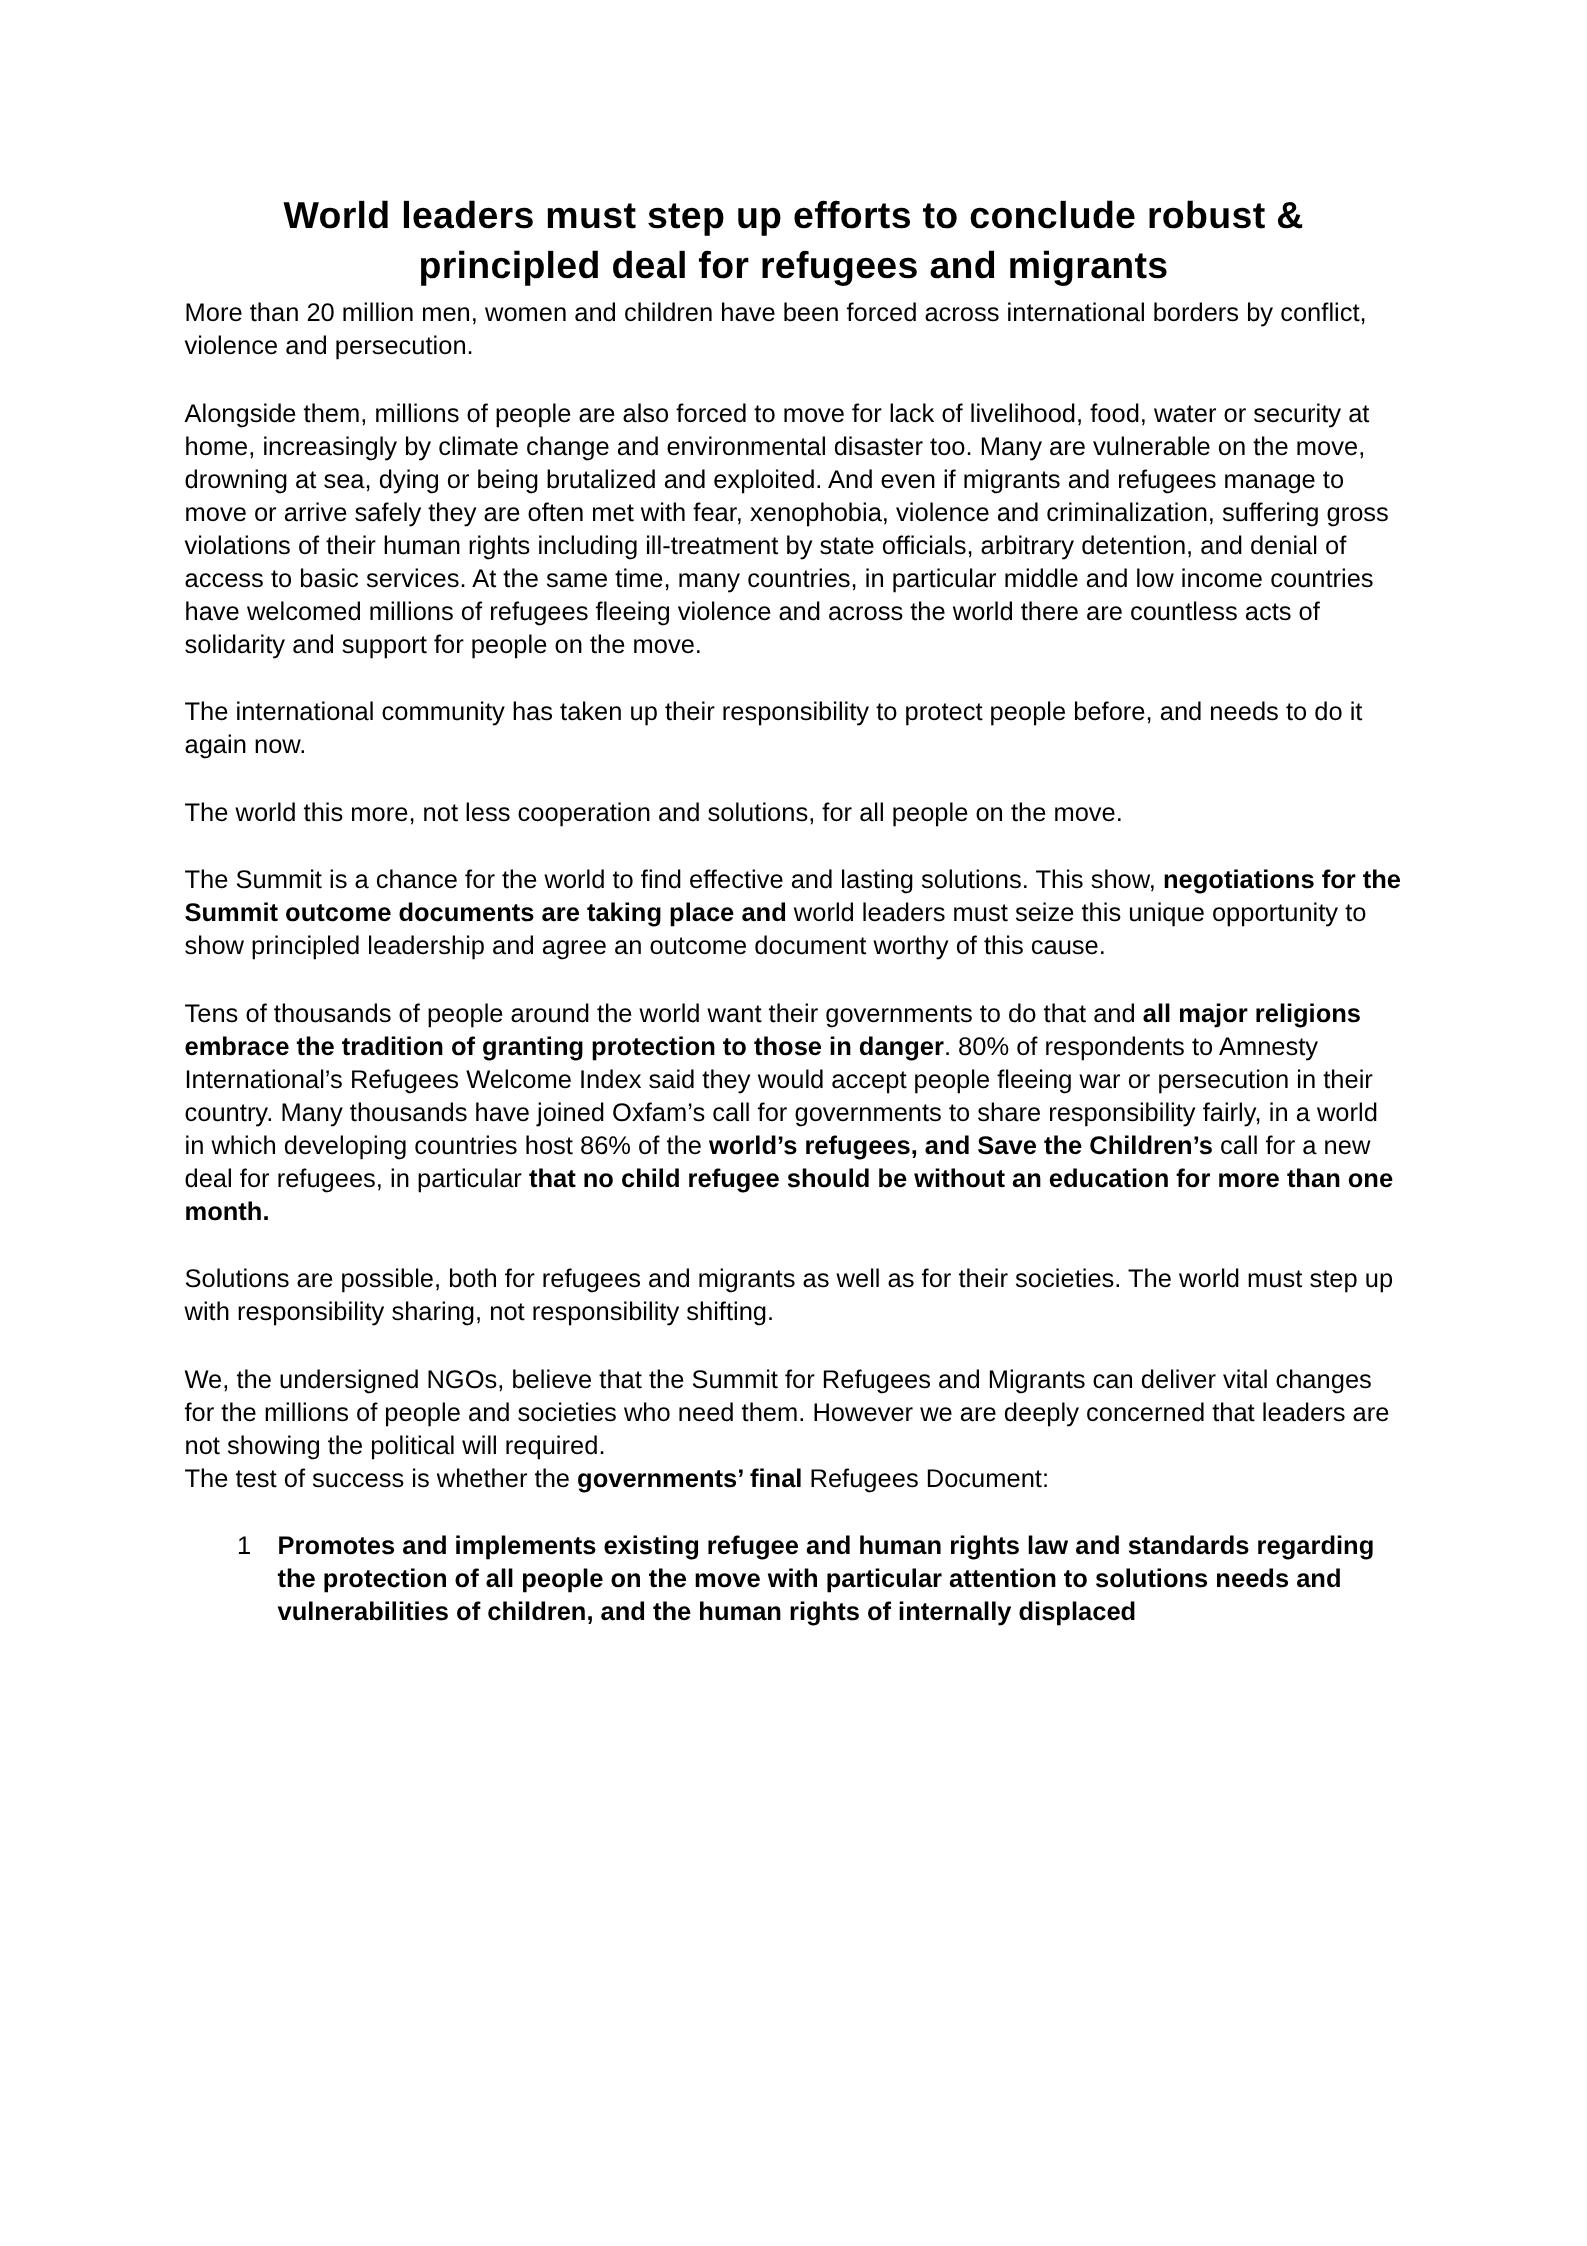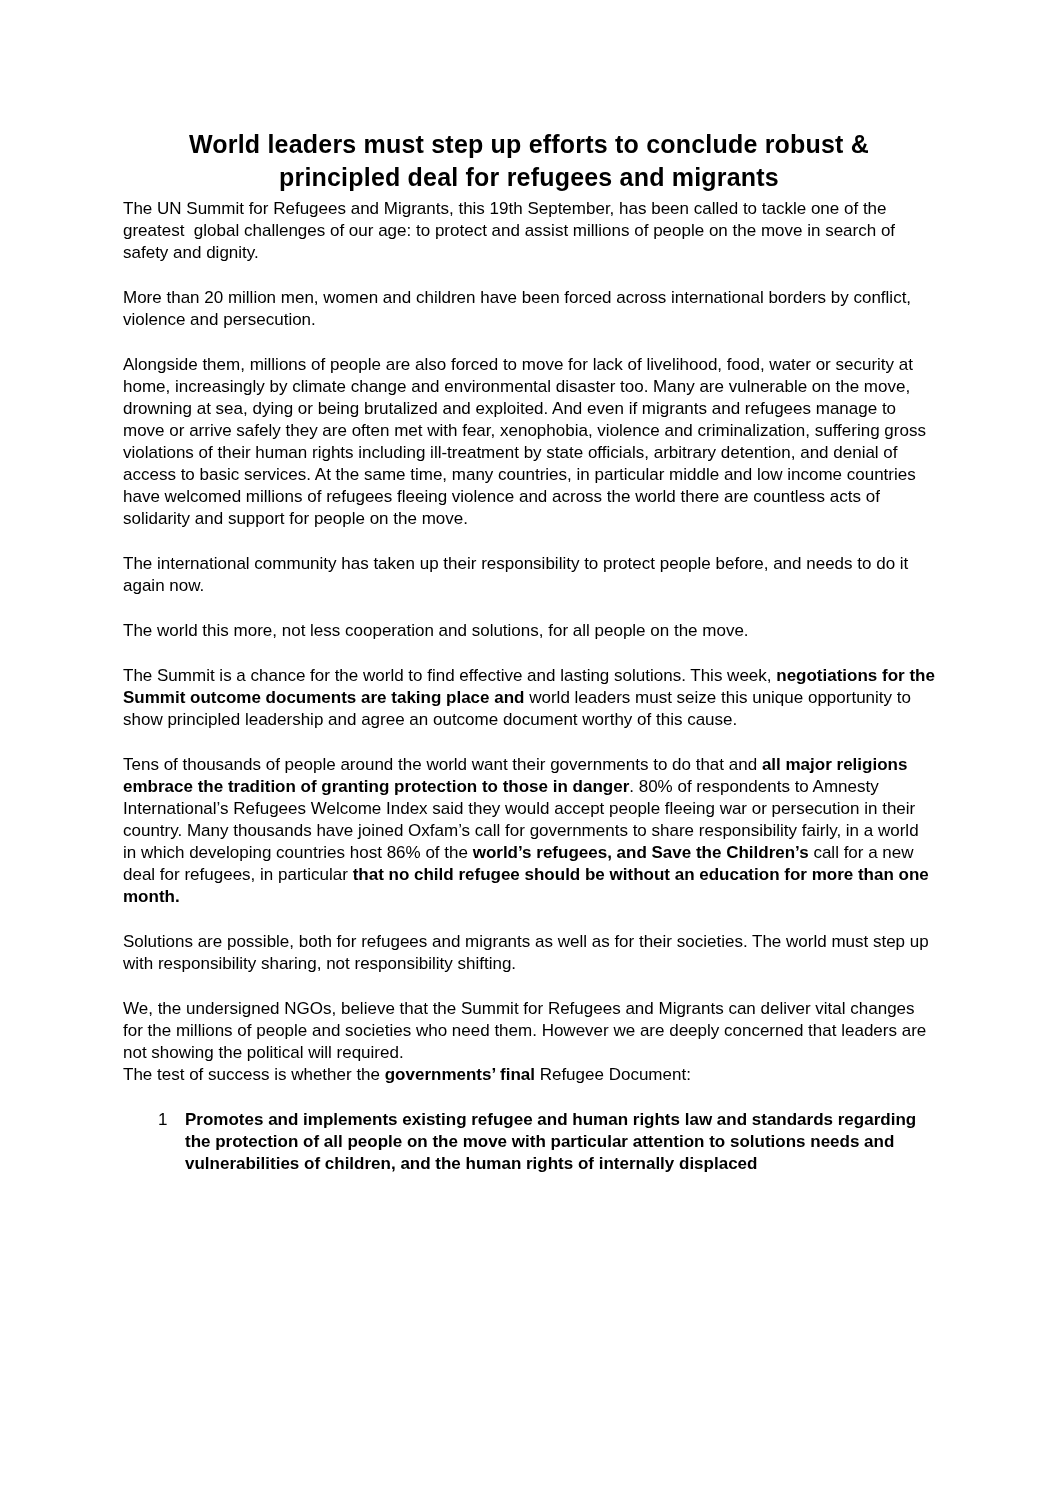--- a/index.html
+++ b/index.html
@@ -59,29 +59,28 @@
   }
 </style>
 </head>
 <body>
 
 <div class="page">
   <div class="content">
     <h1 class="doc-title">World leaders must step up efforts to conclude robust &amp;
 principled deal for refugees and migrants</h1>
     <div class="body-text">
-        <p class="paragraph"><span class="run">The UN Summit for Refugees and Migrants, this 19th September, has been called to tackle one of the greatest  global challenges of our age: to protect and assist millions of people on the move in search of safety and dignity.</span></p>
         <p class="paragraph"><span class="run">More than 20 million men, women and children have been forced across international borders by conflict, violence and persecution.</span></p>
         <p class="paragraph"><span class="run">Alongside them, millions of people are also forced to move for lack of livelihood, food, water or security at home, increasingly by climate change and environmental disaster too. Many are vulnerable on the move, drowning at sea, dying or being brutalized and exploited. And even if migrants and refugees manage to move or arrive safely they are often met with fear, xenophobia, violence and criminalization, suffering gross violations of their human rights including ill-treatment by state officials, arbitrary detention, and denial of access to basic services. At the same time, many countries, in particular middle and low income countries have welcomed millions of refugees fleeing violence and across the world there are countless acts of solidarity and support for people on the move.</span></p>
         <p class="paragraph"><span class="run">The international community has taken up their responsibility to protect people before, and needs to do it again now.</span></p>
         <p class="paragraph"><span class="run">The world this more, not less cooperation and solutions, for all people on the move.</span></p>
-        <p class="paragraph"><span class="run">The Summit is a chance for the world to find effective and lasting solutions. This week, </span><span class="run bold">negotiations for the Summit outcome documents are taking place and</span><span class="run"> world leaders must seize this unique opportunity to show principled leadership and agree an outcome document worthy of this cause.</span></p>
+        <p class="paragraph"><span class="run">The Summit is a chance for the world to find effective and lasting solutions. This show, </span><span class="run bold">negotiations for the Summit outcome documents are taking place and</span><span class="run"> world leaders must seize this unique opportunity to show principled leadership and agree an outcome document worthy of this cause.</span></p>
         <p class="paragraph"><span class="run">Tens of thousands of people around the world want their governments to do that and </span><span class="run bold">all major religions embrace the tradition of granting protection to those in danger</span><span class="run">. 80% of respondents to Amnesty International’s Refugees Welcome Index said they would accept people fleeing war or persecution in their country. Many thousands have joined Oxfam’s call for governments to share responsibility fairly, in a world in which developing countries host 86% of the </span><span class="run bold">world’s refugees, and Save the Children’s</span><span class="run"> call for a new deal for refugees, in particular </span><span class="run bold">that no child refugee should be without an education for more than one month.</span></p>
         <p class="paragraph"><span class="run">Solutions are possible, both for refugees and migrants as well as for their societies. The world must step up with responsibility sharing, not responsibility shifting.</span></p>
         <p class="paragraph"><span class="run">We, the undersigned NGOs, believe that the Summit for Refugees and Migrants can deliver vital changes for the millions of people and societies who need them. However we are deeply concerned that leaders are not showing the political will required.
-The test of success is whether the </span><span class="run bold">governments’ final</span><span class="run"> Refugee Document:</span></p>
+The test of success is whether the </span><span class="run bold">governments’ final</span><span class="run"> Refugees Document:</span></p>
         <div class="list-item">
           <span class="list-number">1</span>
           <span class="list-text"><span class="run bold">Promotes and implements existing refugee and human rights law and standards regarding the protection of all people on the move with particular attention to solutions needs and vulnerabilities of children, and the human rights of internally displaced</span></span>
         </div>
       </div>
   </div>
 </div>
 
 </body></html>

